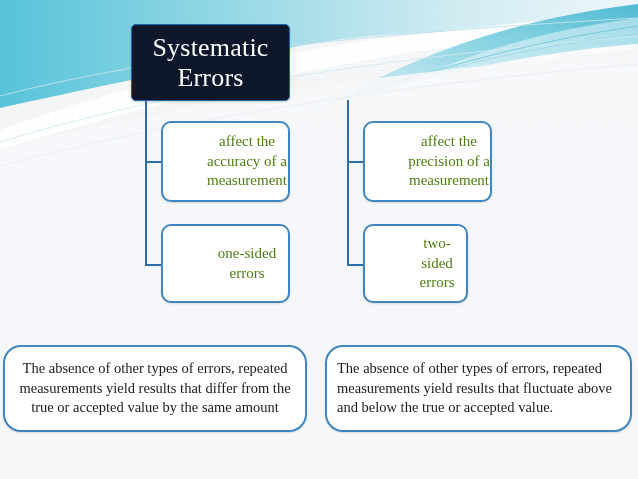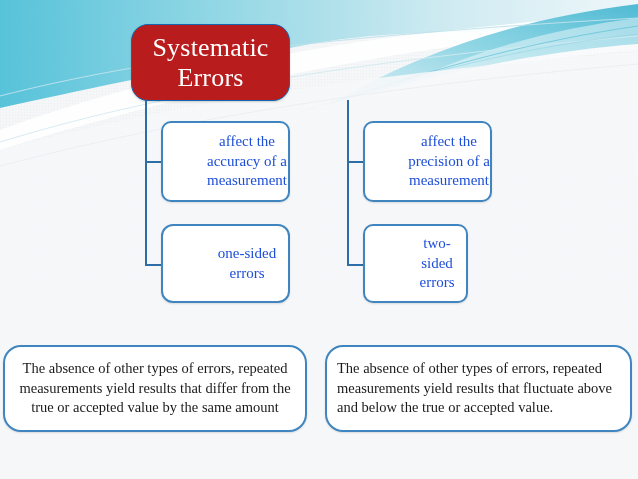--- a/index.html
+++ b/index.html
@@ -36,34 +36,34 @@
   
   .node {
     position: absolute;
     box-sizing: border-box;
     display: flex;
     align-items: center;
     justify-content: center;
     text-align: center;
   }
   .node-head {
-    background: #b91c1c;
+    background: #0f172a;
     border: 1px solid #1765ae;
-    border-radius: 17px;
+    border-radius: 5px;
     color: #ffffff;
     font-size: 26px;
     line-height: 1.12;
     letter-spacing: 0.2px;
     box-shadow: 0 1px 2px rgba(0,0,0,0.18);
   }
   .node-leaf {
     background: #ffffff;
     border: 2px solid #3f86c0;
     border-radius: 10px;
-    color: #1d4ed8;
+    color: #4d7c0f;
     font-size: 15px;
     line-height: 1.32;
     box-shadow: 0 1px 2px rgba(0,0,0,0.12);
     padding-left: 43px;
   }
   .node-note {
     background: #ffffff;
     border: 2px solid #3f86c0;
     border-radius: 18px;
     color: #1a1a1a;
@@ -128,21 +128,21 @@
   </div>
 
   <div class="node node-head" style="left:131px; top:24px; width:159px; height:77px;">Systematic Errors</div>
 
   <div class="conn-v" style="left:145px; top:100px; height:165px;"></div>
   <div class="conn-h" style="left:145px; top:161px; width:17px;"></div>
   <div class="conn-h" style="left:145px; top:264px; width:17px;"></div>
 
   <div class="node node-leaf" style="left:161px; top:121px; width:129px; height:81px;">affect the accuracy of a measurement</div>
 
-  <div class="node node-leaf" style="left:161px; top:224px; width:129px; height:79px;border-radius:12px;">one-sided errors</div>
+  <div class="node node-leaf" style="left:161px; top:224px; width:129px; height:79px;">one-sided errors</div>
 
 
   <div class="conn-v" style="left:347px; top:100px; height:165px;"></div>
   <div class="conn-h" style="left:347px; top:161px; width:17px;"></div>
   <div class="conn-h" style="left:347px; top:264px; width:17px;"></div>
 
   <div class="node node-leaf" style="left:363px; top:121px; width:129px; height:81px;">affect the precision of a measurement</div>
 
   <div class="node node-leaf" style="left:363px; top:224px; width:105px; height:79px;">two-sided errors</div>
 

